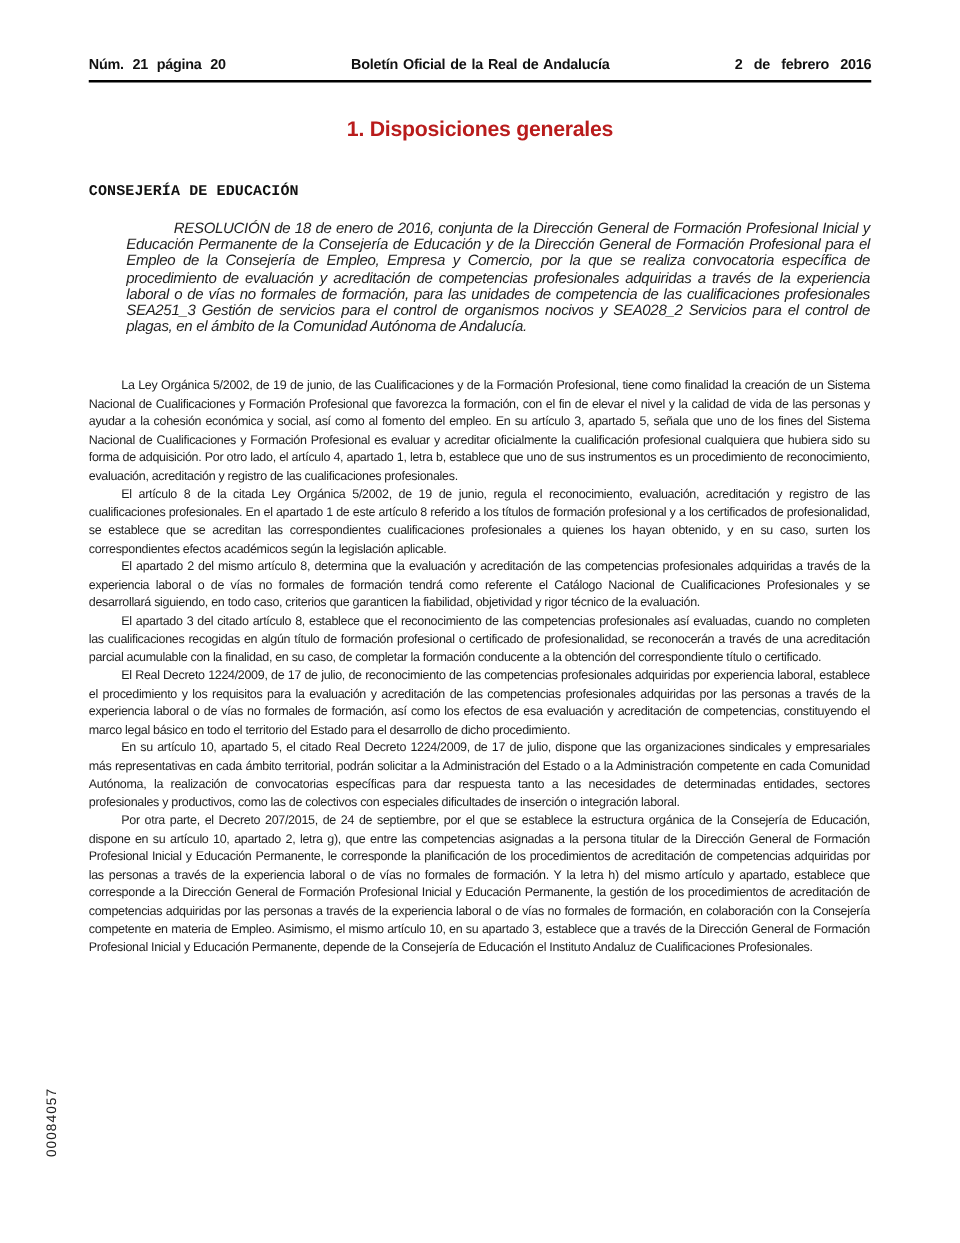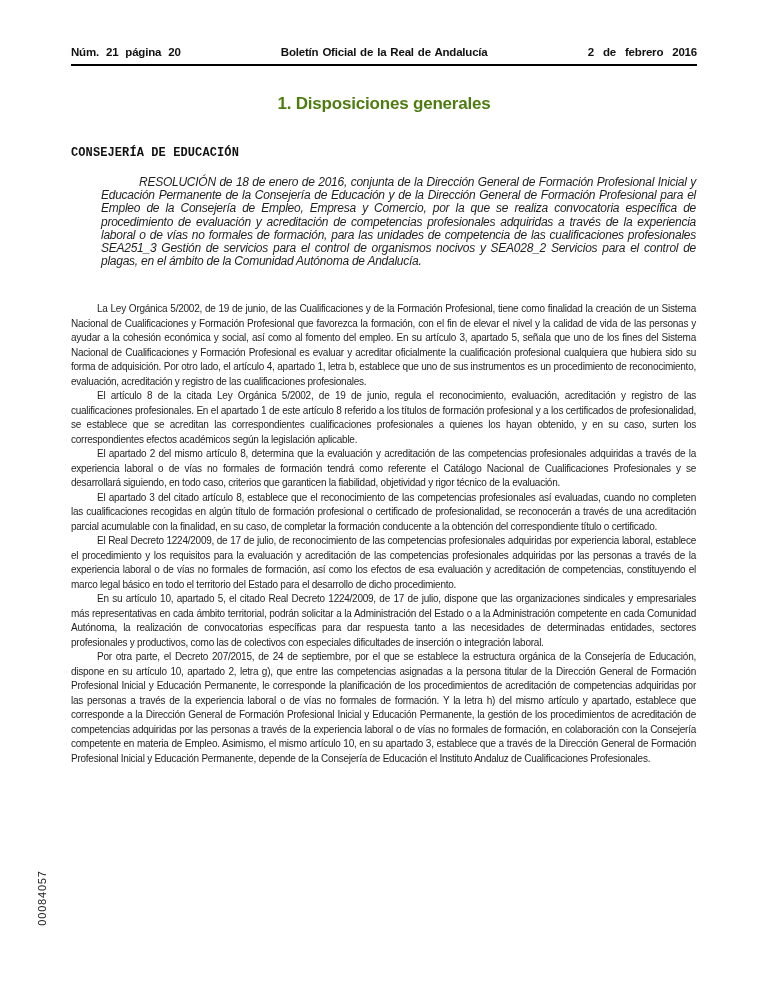--- a/index.html
+++ b/index.html
@@ -24,21 +24,21 @@
   .hdr-right { word-spacing: 6px; }
 
   .rule {
     position: absolute; left: 71px; right: 71px; top: 64px;
     height: 2px; background: #000;
   }
 
   .doc-title {
     position: absolute; left: 0; top: 94px; width: 100%;
     text-align: center;
-    font-size: 17px; font-weight: bold; color: #4d7c0f;
+    font-size: 17px; font-weight: bold; color: #b91c1c;
     letter-spacing: -0.2px;
   }
 
   .section-heading {
     position: absolute; left: 71px; top: 146px;
     font-size: 12px; font-weight: bold; color: #111;
     letter-spacing: 0.1px;
     font-family: Liberation Mono, monospace;
   }
 

